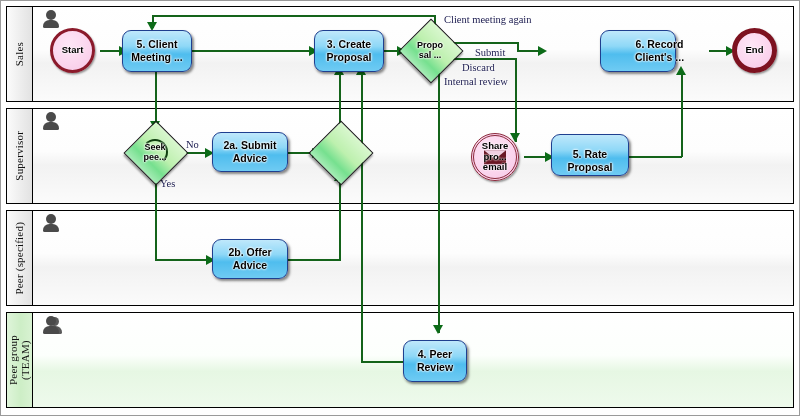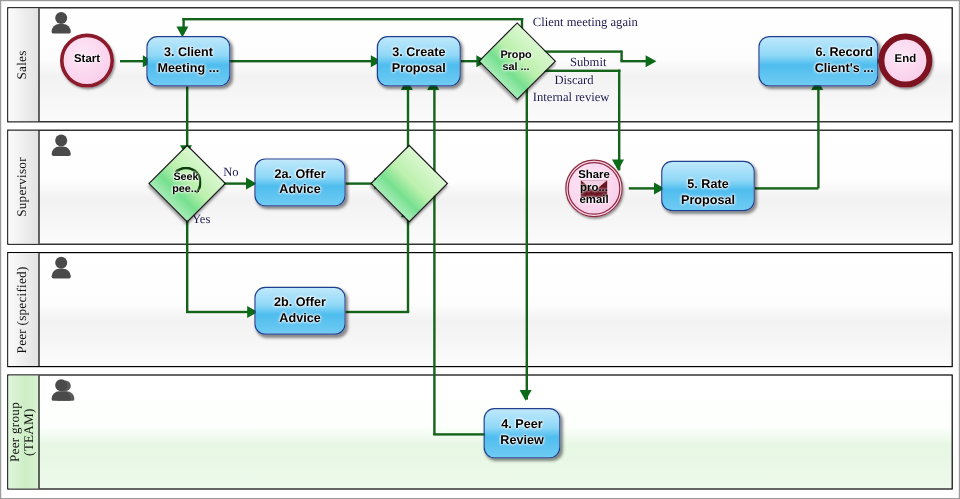--- a/index.html
+++ b/index.html
@@ -168,54 +168,54 @@
   <div class="flowlabel" style="left:475px;top:47px;">Submit</div>
   <div class="flowlabel" style="left:444px;top:76px;">Internal review</div>
   <div class="flowlabel" style="left:186px;top:139px;">No</div>
   <div class="flowlabel" style="left:160px;top:178px;">Yes</div>
 
   <div class="event start" style="left:50px;top:28px;width:45px;height:45px;">
     <span>Start</span>
   </div>
 
   <div class="task" style="left:122px;top:30px;width:70px;height:42px;">
-    <span style="white-space:pre;">3. Client
+    <span style="white-space:pre;">5. Client
 Meeting ...</span>
   </div>
 
   <div class="task" style="left:314px;top:30px;width:70px;height:42px;">
     <span style="white-space:pre;">3. Create
 Proposal</span>
   </div>
 
   <div class="gw" style="left:408px;top:28px;width:44px;height:44px;">
     <div class="dia"></div>
     <div class="txt" style="white-space:pre;">Propo
 sal ...</div>
   </div>
 
 
-  <div class="task" style="left:632px;top:30px;width:100px;height:42px;padding-left:43px;">
+  <div class="task" style="left:600px;top:30px;width:76px;height:42px;padding-left:43px;">
     <span style="white-space:pre;">6. Record
 Client's ...</span>
   </div>
 
   <div class="event end" style="left:732px;top:28px;width:45px;height:45px;">
     <span>End</span>
   </div>
 
   <div class="gw" style="left:133px;top:130px;width:44px;height:44px;">
     <div class="dia"></div>
     <div class="qmark"></div>
     <div class="txt" style="white-space:pre;">Seek
 pee...</div>
   </div>
 
   <div class="task" style="left:212px;top:132px;width:76px;height:40px;">
-    <span style="white-space:pre;">2a. Offer
+    <span style="white-space:pre;">2a. Submit
 Advice</span>
   </div>
 
   <div class="gw" style="left:318px;top:130px;width:44px;height:44px;">
     <div class="dia"></div>
     <div class="txt"></div>
   </div>
 
   <div class="event msg" style="left:471px;top:133px;width:48px;height:48px;">
     <div class="envelope"></div>

